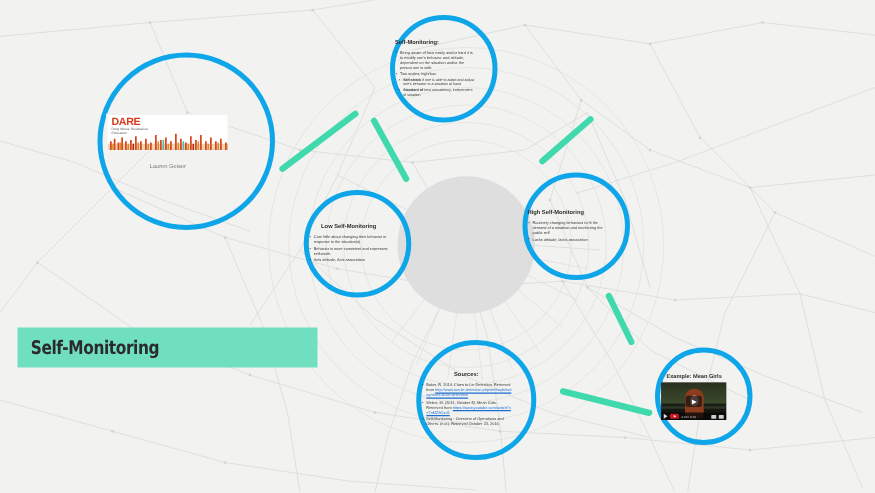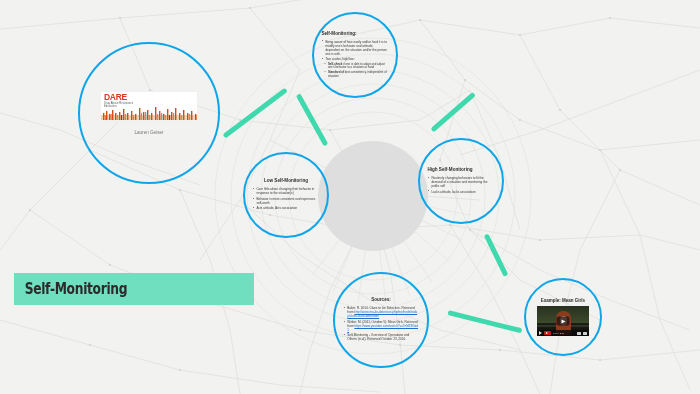--- a/index.html
+++ b/index.html
@@ -32,25 +32,25 @@
     background: #3fd9ad;
     border-radius: 3px;
     height: 5px;
     transform-origin: 0 50%;
   }
 
   
   .node {
     position: absolute;
     border-radius: 50%;
-    border: 2px solid #0ea5e9;
+    border: 4px solid #0ea5e9;
     background: transparent;
     display: flex;
     align-items: center;
-    justify-content: center;
+    justify-content: flex-start;
   }
   .node-inner {
     width: 78%;
     display: flex;
     flex-direction: column;
     align-items: center;
     justify-content: center;
   }
 
   
@@ -192,21 +192,21 @@
     border-top: 1.2px solid transparent;
     border-bottom: 1.2px solid transparent;
   }
   .vt-time { font-size: 2.4px; color: #ddd; margin-left: 2px; }
   .vt-right { margin-left: auto; display: flex; align-items: center; gap: 2px; padding-right: 2px; }
   .vt-icon { width: 4px; height: 3.4px; background: #cfcfcf; border-radius: .5px; }
 
   
   #banner {
     position: absolute;
-    left: 14px; top: 273px;
+    left: 14px; top: 262px;
     width: 240px; height: 32px;
     background: #6fdfc0;
     display: flex; align-items: center;
   }
   #banner .banner-text {
     font-family: "DejaVu Sans", sans-serif;
     font-weight: bold;
     font-size: 15px;
     color: #2b2b2b;
     letter-spacing: -0.4px;

